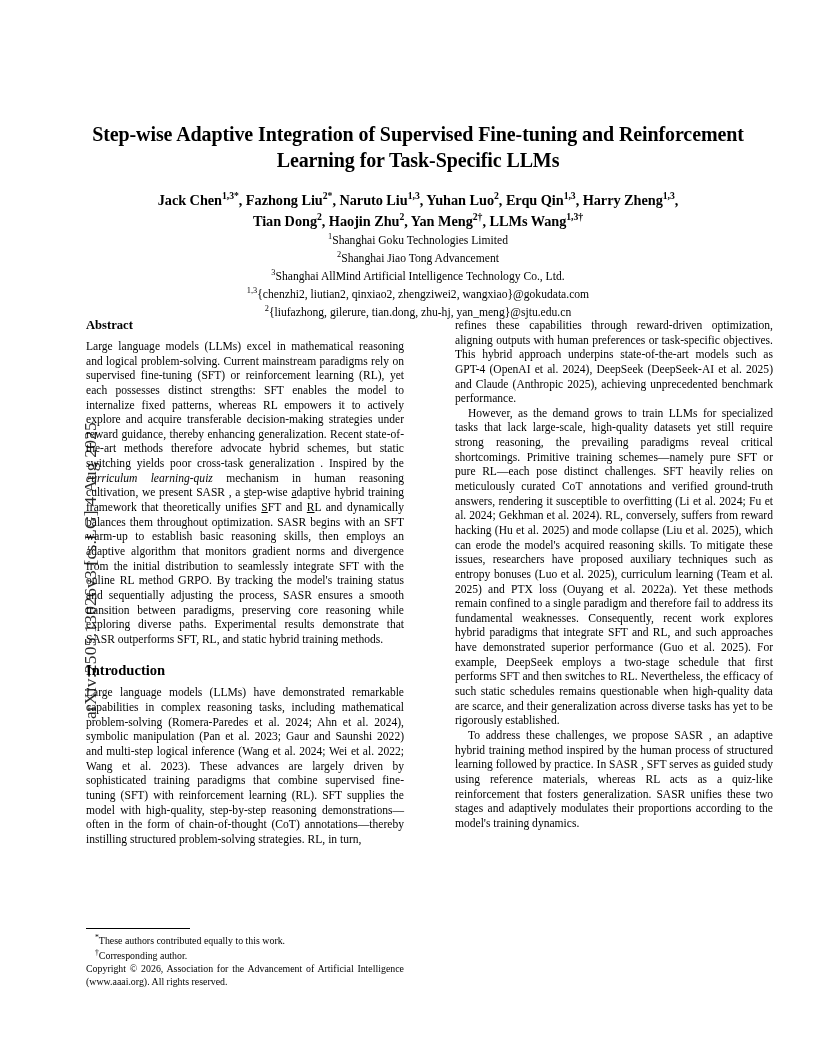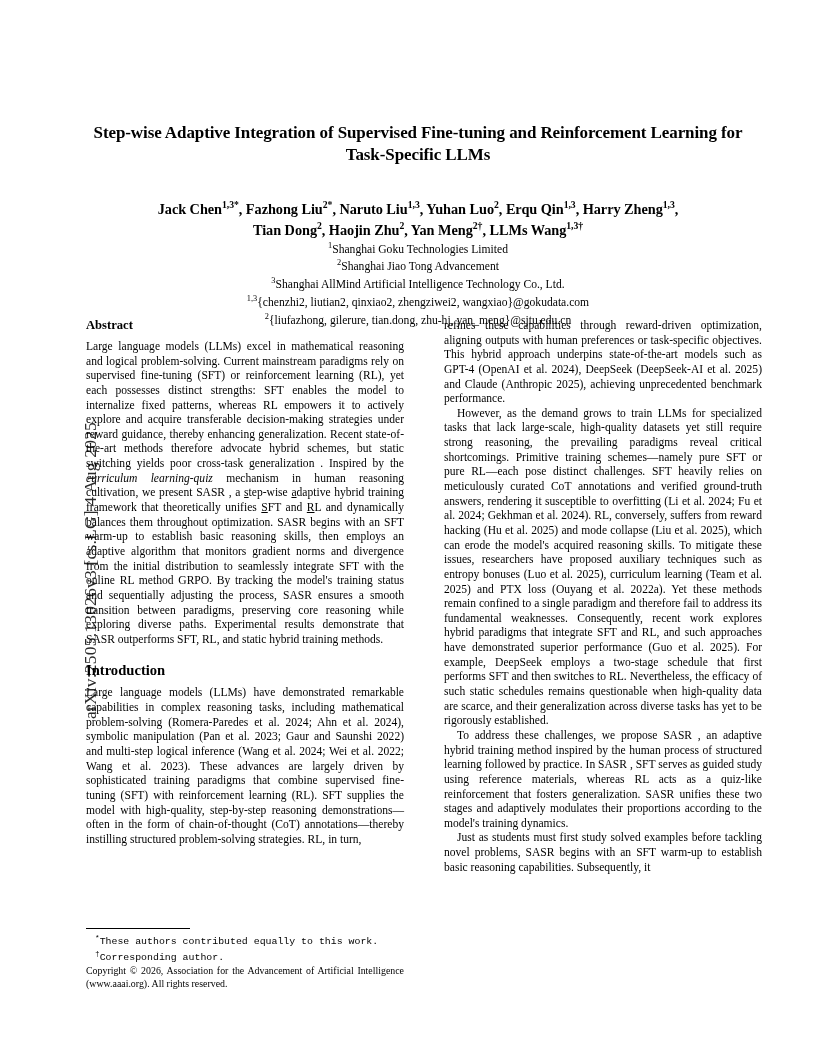--- a/index.html
+++ b/index.html
@@ -50,29 +50,29 @@
 
   #masthead {
     position: absolute;
     left: 16px;
     top: 122px;
     width: 660px;
     text-align: center;
   }
 
   #paper-title {
-    font-size: 17px;
+    font-size: 20px;
     font-weight: bold;
     line-height: 1.28;
     letter-spacing: -0.1px;
     margin: 0;
   }
 
   #author-block {
-    margin-top: 32px;
+    margin-top: 16px;
     font-size: 14.3px;
     font-weight: bold;
     line-height: 1.42;
     letter-spacing: -0.05px;
   }
   #author-block sup { font-weight: bold; font-size: 68%; }
 
   #affiliation-block {
     font-size: 11.6px;
     line-height: 1.38;
@@ -87,21 +87,21 @@
     top: 318px;
     width: 676px;
     height: 640px;
   }
   .col {
     position: absolute;
     top: 0;
     width: 318px;
   }
   .col.left  { left: 0px; }
-  .col.right { left: 358px; }
+  .col.right { left: 369px; }
 
   .sec-head {
     font-size: 12.6px;
     font-weight: bold;
     margin: 0 0 6px 0;
   }
   .sec-head.intro {
     font-size: 14.6px;
     margin-top: 16px;
     margin-bottom: 6px;
@@ -135,21 +135,21 @@
     height: 0;
     border-top: 0.9px solid #000;
     margin-bottom: 4px;
   }
   .footnote {
     font-size: 9.9px;
     line-height: 1.30;
     margin: 0;
     text-align: justify;
   }
-  .footnote.ind { text-indent: 9px; font-family: Liberation Mono, monospace; }
+  .footnote.ind { text-indent: 9px; }
   .footnote sup { font-size: 78%; }
 </style>
 </head>
 <body>
 
 <div id="arxiv-stamp">
   <div class="stamp-text">arXiv:2505.13026v3  [cs.LG]  4 Aug 2025</div>
 </div>
 
 <div id="page">
@@ -201,17 +201,16 @@
         <p class="footnote ind"><sup>*</sup><span>These authors contributed equally to this work.</span></p>
         <p class="footnote ind"><sup>†</sup><span>Corresponding author.</span></p>
         <p class="footnote">Copyright © 2026, Association for the Advancement of Artificial Intelligence (www.aaai.org). All rights reserved.</p>
       </div>
     </div>
 
     <div class="col right">
       <p class="body">refines these capabilities through reward-driven optimization, aligning outputs with human preferences or task-specific objectives. This hybrid approach underpins state-of-the-art models such as GPT-4 (OpenAI et al. 2024), DeepSeek (DeepSeek-AI et al. 2025) and Claude (Anthropic 2025), achieving unprecedented benchmark performance.</p>
       <p class="body indent">However, as the demand grows to train LLMs for specialized tasks that lack large-scale, high-quality datasets yet still require strong reasoning, the prevailing paradigms reveal critical shortcomings. Primitive training schemes—namely pure SFT or pure RL—each pose distinct challenges. SFT heavily relies on meticulously curated CoT annotations and verified ground-truth answers, rendering it susceptible to overfitting (Li et al. 2024; Fu et al. 2024; Gekhman et al. 2024). RL, conversely, suffers from reward hacking (Hu et al. 2025) and mode collapse (Liu et al. 2025), which can erode the model's acquired reasoning skills. To mitigate these issues, researchers have proposed auxiliary techniques such as entropy bonuses (Luo et al. 2025), curriculum learning (Team et al. 2025) and PTX loss (Ouyang et al. 2022a). Yet these methods remain confined to a single paradigm and therefore fail to address its fundamental weaknesses. Consequently, recent work explores hybrid paradigms that integrate SFT and RL, and such approaches have demonstrated superior performance (Guo et al. 2025). For example, DeepSeek employs a two-stage schedule that first performs SFT and then switches to RL. Nevertheless, the efficacy of such static schedules remains questionable when high-quality data are scarce, and their generalization across diverse tasks has yet to be rigorously established.</p>
       <p class="body indent">To address these challenges, we propose SASR , an adaptive hybrid training method inspired by the human process of structured learning followed by practice. In SASR , SFT serves as guided study using reference materials, whereas RL acts as a quiz-like reinforcement that fosters generalization. SASR unifies these two stages and adaptively modulates their proportions according to the model's training dynamics.</p>
-      <p class="body indent">Just as students must first study solved examples before tackling novel problems, SASR begins with an SFT warm-up to establish basic reasoning capabilities. Subsequently, it</p>
     </div>
 
   </div>
 </div>
 
 </body></html>

